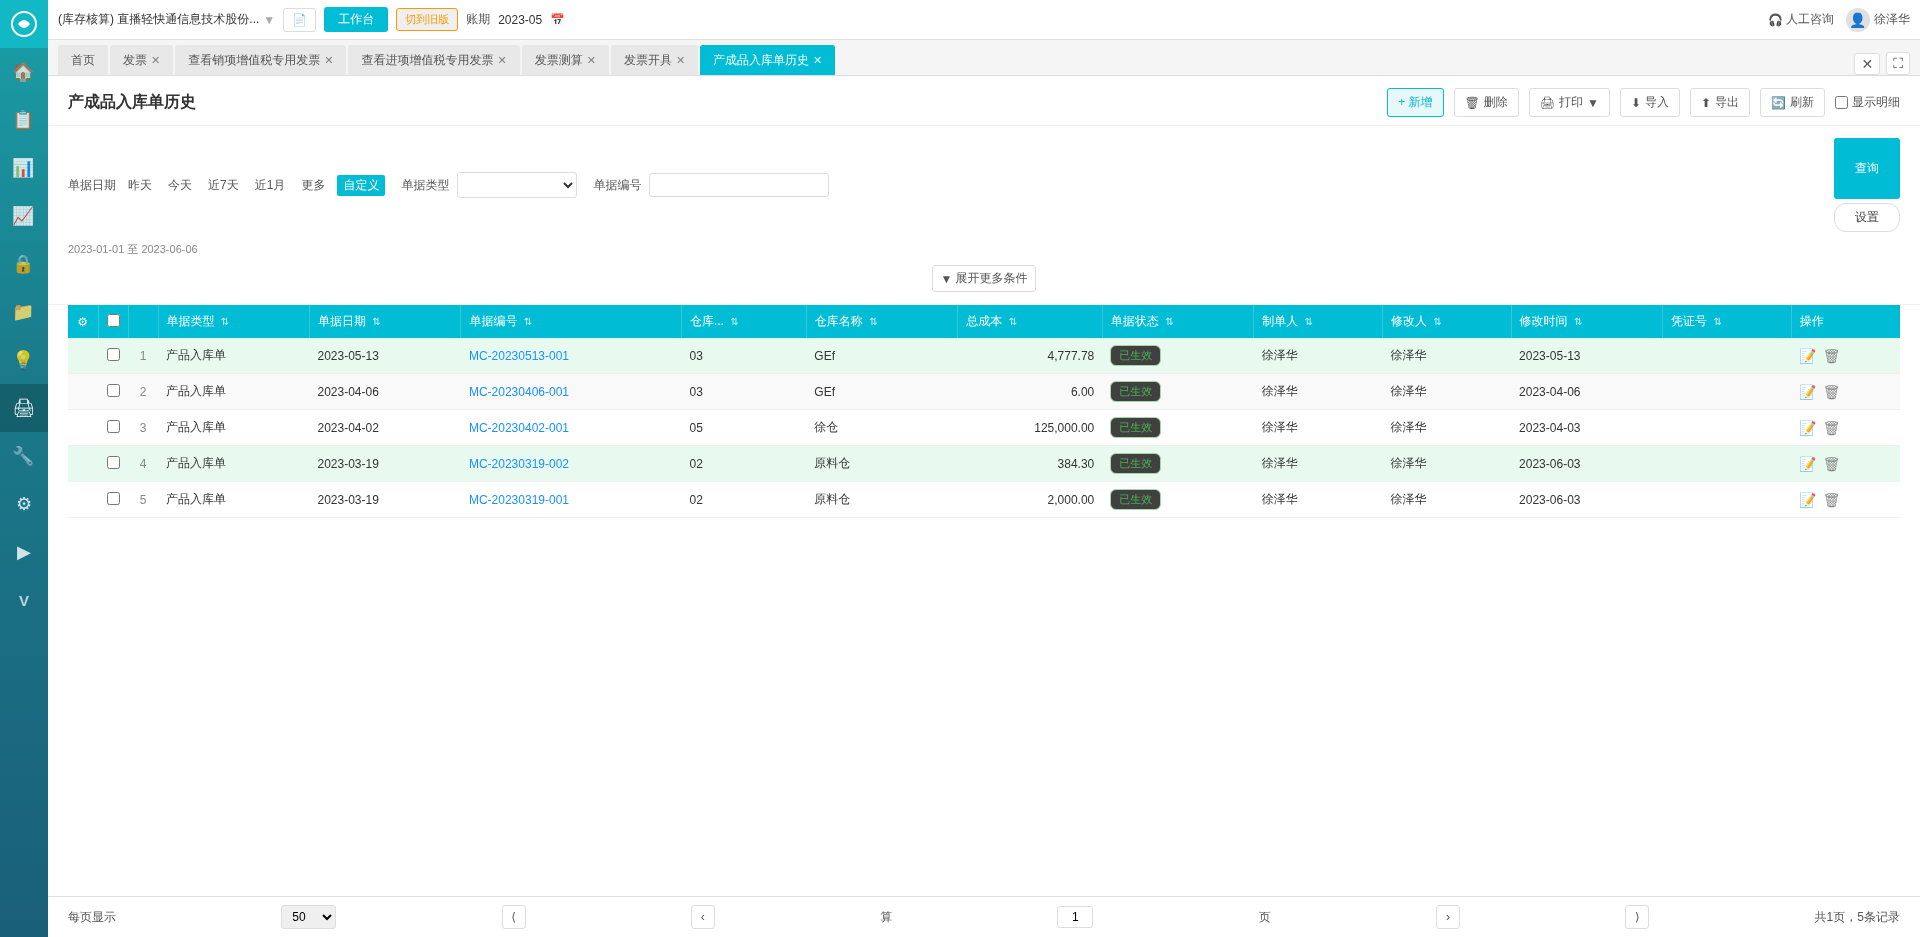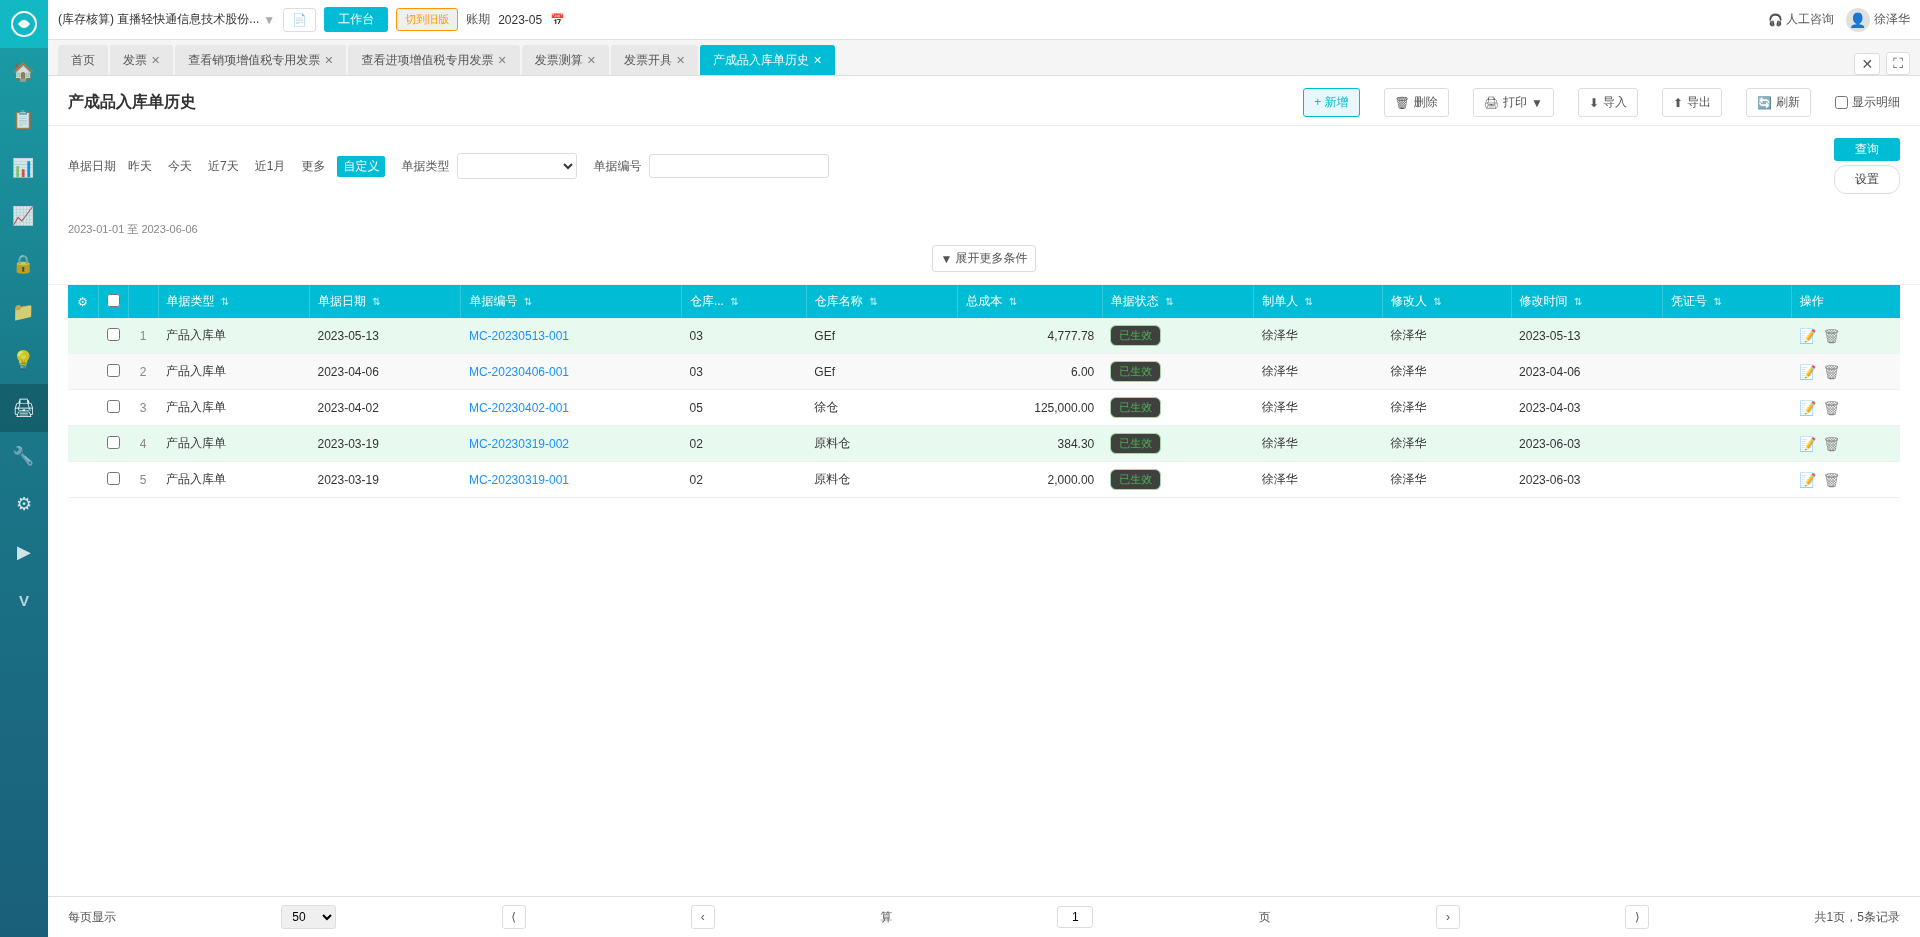--- a/index.html
+++ b/index.html
@@ -197,21 +197,21 @@
       flex-shrink: 0;
     }
     .page-title {
       font-size: 16px;
       font-weight: bold;
       color: #333;
     }
     .page-actions {
       display: flex;
       align-items: center;
-      gap: 24px;
+      gap: 10px;
       margin-left: 24px;
     }
     .action-btn {
       padding: 5px 10px;
       font-size: 12px;
       border: 1px solid #ddd;
       border-radius: 3px;
       background: #fff;
       cursor: pointer;
       color: #555;
@@ -251,21 +251,21 @@
       padding: 4px 8px;
       border: 1px solid #ddd;
       border-radius: 3px;
       font-size: 12px;
       color: #333;
       outline: none;
     }
     .date-range-text {
       font-size: 11px;
       color: #888;
-      margin-top: 20px;
+      margin-top: 2px;
     }
     .date-shortcut {
       font-size: 12px;
       color: #555;
       cursor: pointer;
       padding: 2px 4px;
     }
     .date-shortcut.custom {
       background: #00bcd4;
       color: white;
@@ -287,21 +287,21 @@
       cursor: pointer;
       display: flex;
       align-items: center;
       gap: 3px;
       padding: 4px 8px;
       border: 1px solid #ddd;
       border-radius: 3px;
       background: #fff;
     }
     .query-btn {
-      padding: 3px 20px;
+      padding: 22px 20px;
       background: #00bcd4;
       color: white;
       border: none;
       border-radius: 3px;
       font-size: 12px;
       cursor: pointer;
     }
     .set-btn {
       padding: 5px 20px;
       background: #fff;

